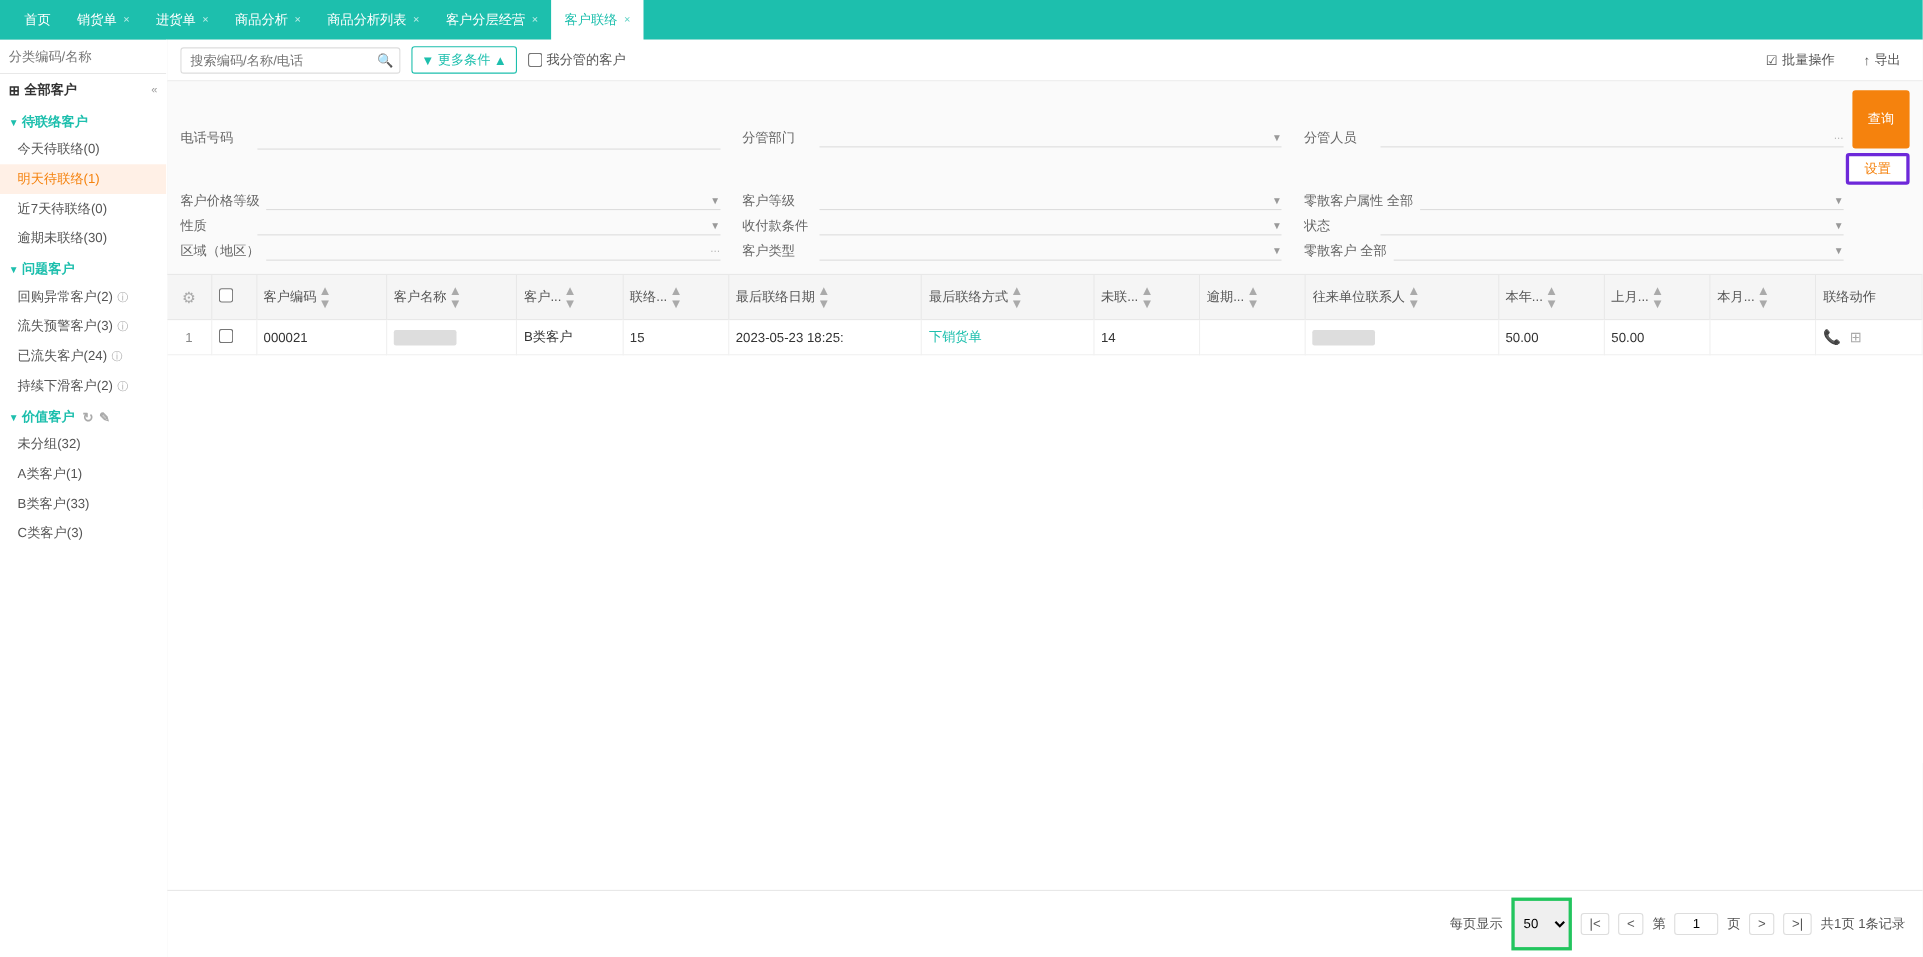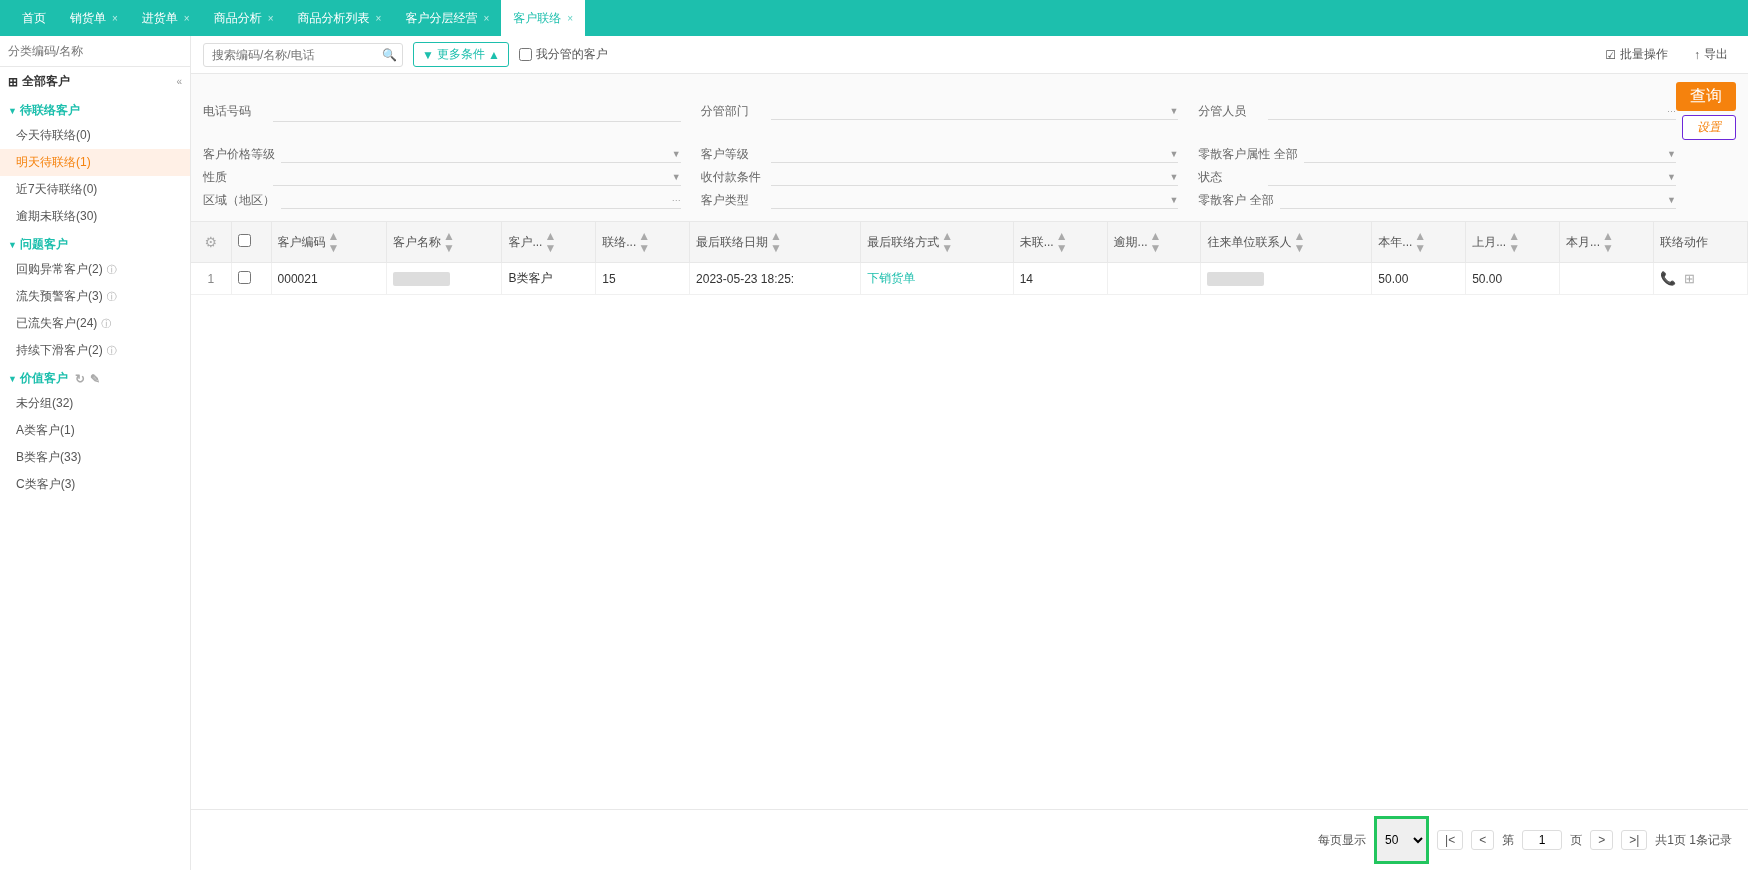--- a/index.html
+++ b/index.html
@@ -27,21 +27,21 @@
     .nav-item .close-icon { margin-left: 6px; font-size: 10px; opacity: 0.7; }
 
     
     .main-layout {
       display: flex;
       height: calc(870px - 36px);
     }
 
     
     .sidebar {
-      width: 191px;
+      width: 152px;
       background: #fff;
       border-right: 1px solid #e8e8e8;
       overflow-y: auto;
       flex-shrink: 0;
     }
     .sidebar-search {
       display: flex;
       align-items: center;
       padding: 8px 8px;
       border-bottom: 1px solid #e8e8e8;
@@ -209,34 +209,33 @@
       flex-direction: column;
       gap: 4px;
       align-items: flex-end;
       justify-content: center;
       min-width: 60px;
     }
     .btn-query {
       background: #f5820d;
       color: #fff;
       border: none;
-      padding: 4px 14px;
+      padding: 18px 14px;
       border-radius: 3px;
       cursor: pointer;
-      font-size: 16px;
+      font-size: 12px;
     }
     .btn-set {
       background: #fff;
       color: #f5820d;
-      border: 1px solid #6d28d9;
+      border: 3px solid #6d28d9;
       padding: 3px 14px;
       border-radius: 3px;
       cursor: pointer;
       font-size: 12px;
-      font-style: italic;
     }
 
     
     .table-container {
       flex: 1;
       overflow: auto;
       background: #fff;
     }
     table {
       width: 100%;

